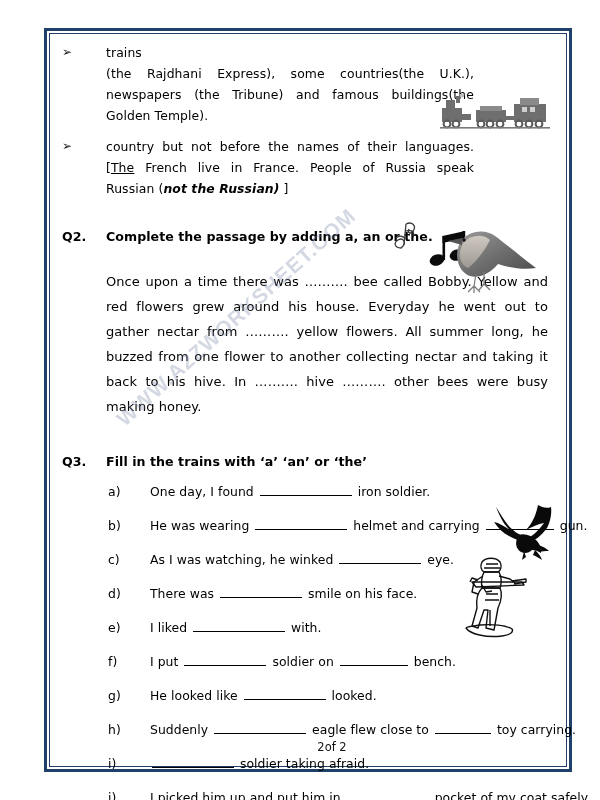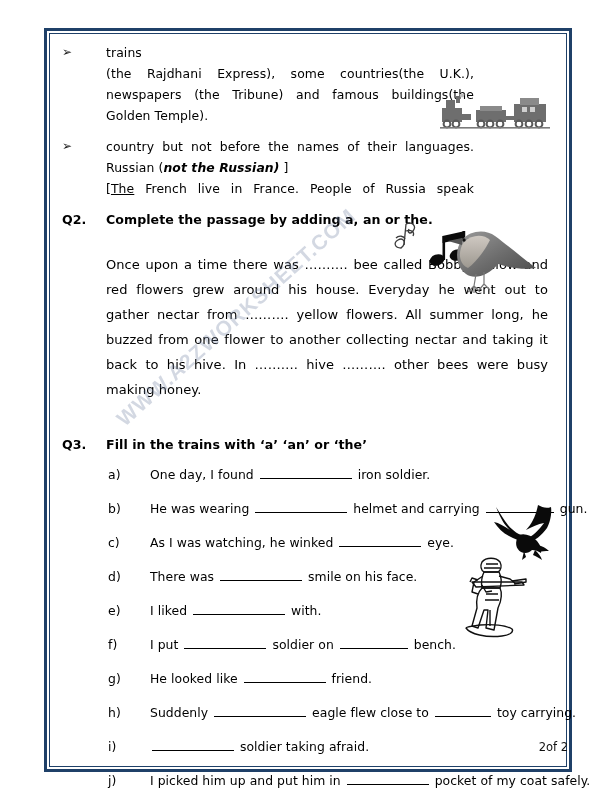--- a/index.html
+++ b/index.html
@@ -164,21 +164,21 @@
   .b-sm { width: 68px; }
   .b-md { width: 82px; }
   .b-lg { width: 92px; }
 
   
   #footer {
     position: absolute;
     left: 0;
     right: 0;
     bottom: 14px;
-    text-align: right;
+    text-align: center;
     font-size: 11.5px;
     color: #111;
     margin-left: 48px;
   }
 
   
   .art { position: absolute; pointer-events: none; }
   #art-train { left: 440px; top: 94px; z-index: 3; }
   #art-notes { left: 385px; top: 218px; z-index: 3; }
   #art-bird  { left: 440px; top: 222px; z-index: 3; }
@@ -316,47 +316,47 @@
       <p class="jline j">(the  Rajdhani  Express),  some  countries(the  U.K.),</p>
       <p class="jline j">newspapers  (the  Tribune)  and  famous  buildings(the</p>
       <p class="jline">Golden Temple).</p>
     </div>
   </div>
 
   <div class="bullet-block" style="margin-top:10px;">
     <span class="bullet-mark">➢</span>
     <div class="bullet-lines">
       <p class="jline j">country  but  not  before  the  names  of  their  languages.</p>
+      <p class="jline j"><span>[</span><u>The</u><span> French live in France.    People of Russia speak</span></p>
       <p class="jline"><span>Russian (</span><b><i>not the Russian)</i></b><span> ]</span></p>
-      <p class="jline j"><span>[</span><u>The</u><span> French live in France.    People of Russia speak</span></p>
     </div>
   </div>
 
-  <p class="qhead" style="margin-top:10px;">
+  <p class="qhead" style="margin-top:27px;">
     <span class="qnum">Q2.</span>
     <span>Complete the passage by adding a, an or the.</span>
   </p>
 
   <div id="passage">
     <p>Once upon a time there was ………. bee called Bobby. Yellow and red flowers grew around his house. Everyday he went out to gather nectar from ………. yellow flowers. All summer long, he buzzed from one flower to another collecting nectar and taking it back to his hive. In ………. hive ………. other bees were busy making honey.</p>
   </div>
 
   <p class="qhead" style="margin-top:32px;">
     <span class="qnum">Q3.</span>
     <span>Fill in the trains with ‘a’ ‘an’ or ‘the’</span>
   </p>
 
   <div id="fill-list">
       <div class="fill-row"><span class="marker">a)</span><span>One day, I found </span><span class="blank b-lg"></span><span> iron soldier.</span></div>
       <div class="fill-row"><span class="marker">b)</span><span>He was wearing </span><span class="blank b-lg"></span><span> helmet and carrying </span><span class="blank b-sm"></span><span> gun.</span></div>
       <div class="fill-row"><span class="marker">c)</span><span>As I was watching, he winked </span><span class="blank b-md"></span><span> eye.</span></div>
       <div class="fill-row"><span class="marker">d)</span><span>There was </span><span class="blank b-md"></span><span> smile on his face.</span></div>
       <div class="fill-row"><span class="marker">e)</span><span>I liked </span><span class="blank b-lg"></span><span> with.</span></div>
       <div class="fill-row"><span class="marker">f)</span><span>I put </span><span class="blank b-md"></span><span> soldier on </span><span class="blank b-sm"></span><span> bench.</span></div>
-      <div class="fill-row"><span class="marker">g)</span><span>He looked like </span><span class="blank b-md"></span><span> friend.</span></div>
+      <div class="fill-row"><span class="marker">g)</span><span>He looked like </span><span class="blank b-md"></span><span> looked.</span></div>
       <div class="fill-row"><span class="marker">h)</span><span>Suddenly </span><span class="blank b-lg"></span><span> eagle flew close to </span><span class="blank b-xs"></span><span> toy carrying.</span></div>
       <div class="fill-row"><span class="marker">i)</span><span class="blank b-md"></span><span> soldier taking afraid.</span></div>
       <div class="fill-row"><span class="marker">j)</span><span>I picked him up and put him in </span><span class="blank b-md"></span><span> pocket of my coat safely.</span></div>
     </div>
 
   <div id="footer">
     <span>2of 2</span>
   </div>
 </div>
 

